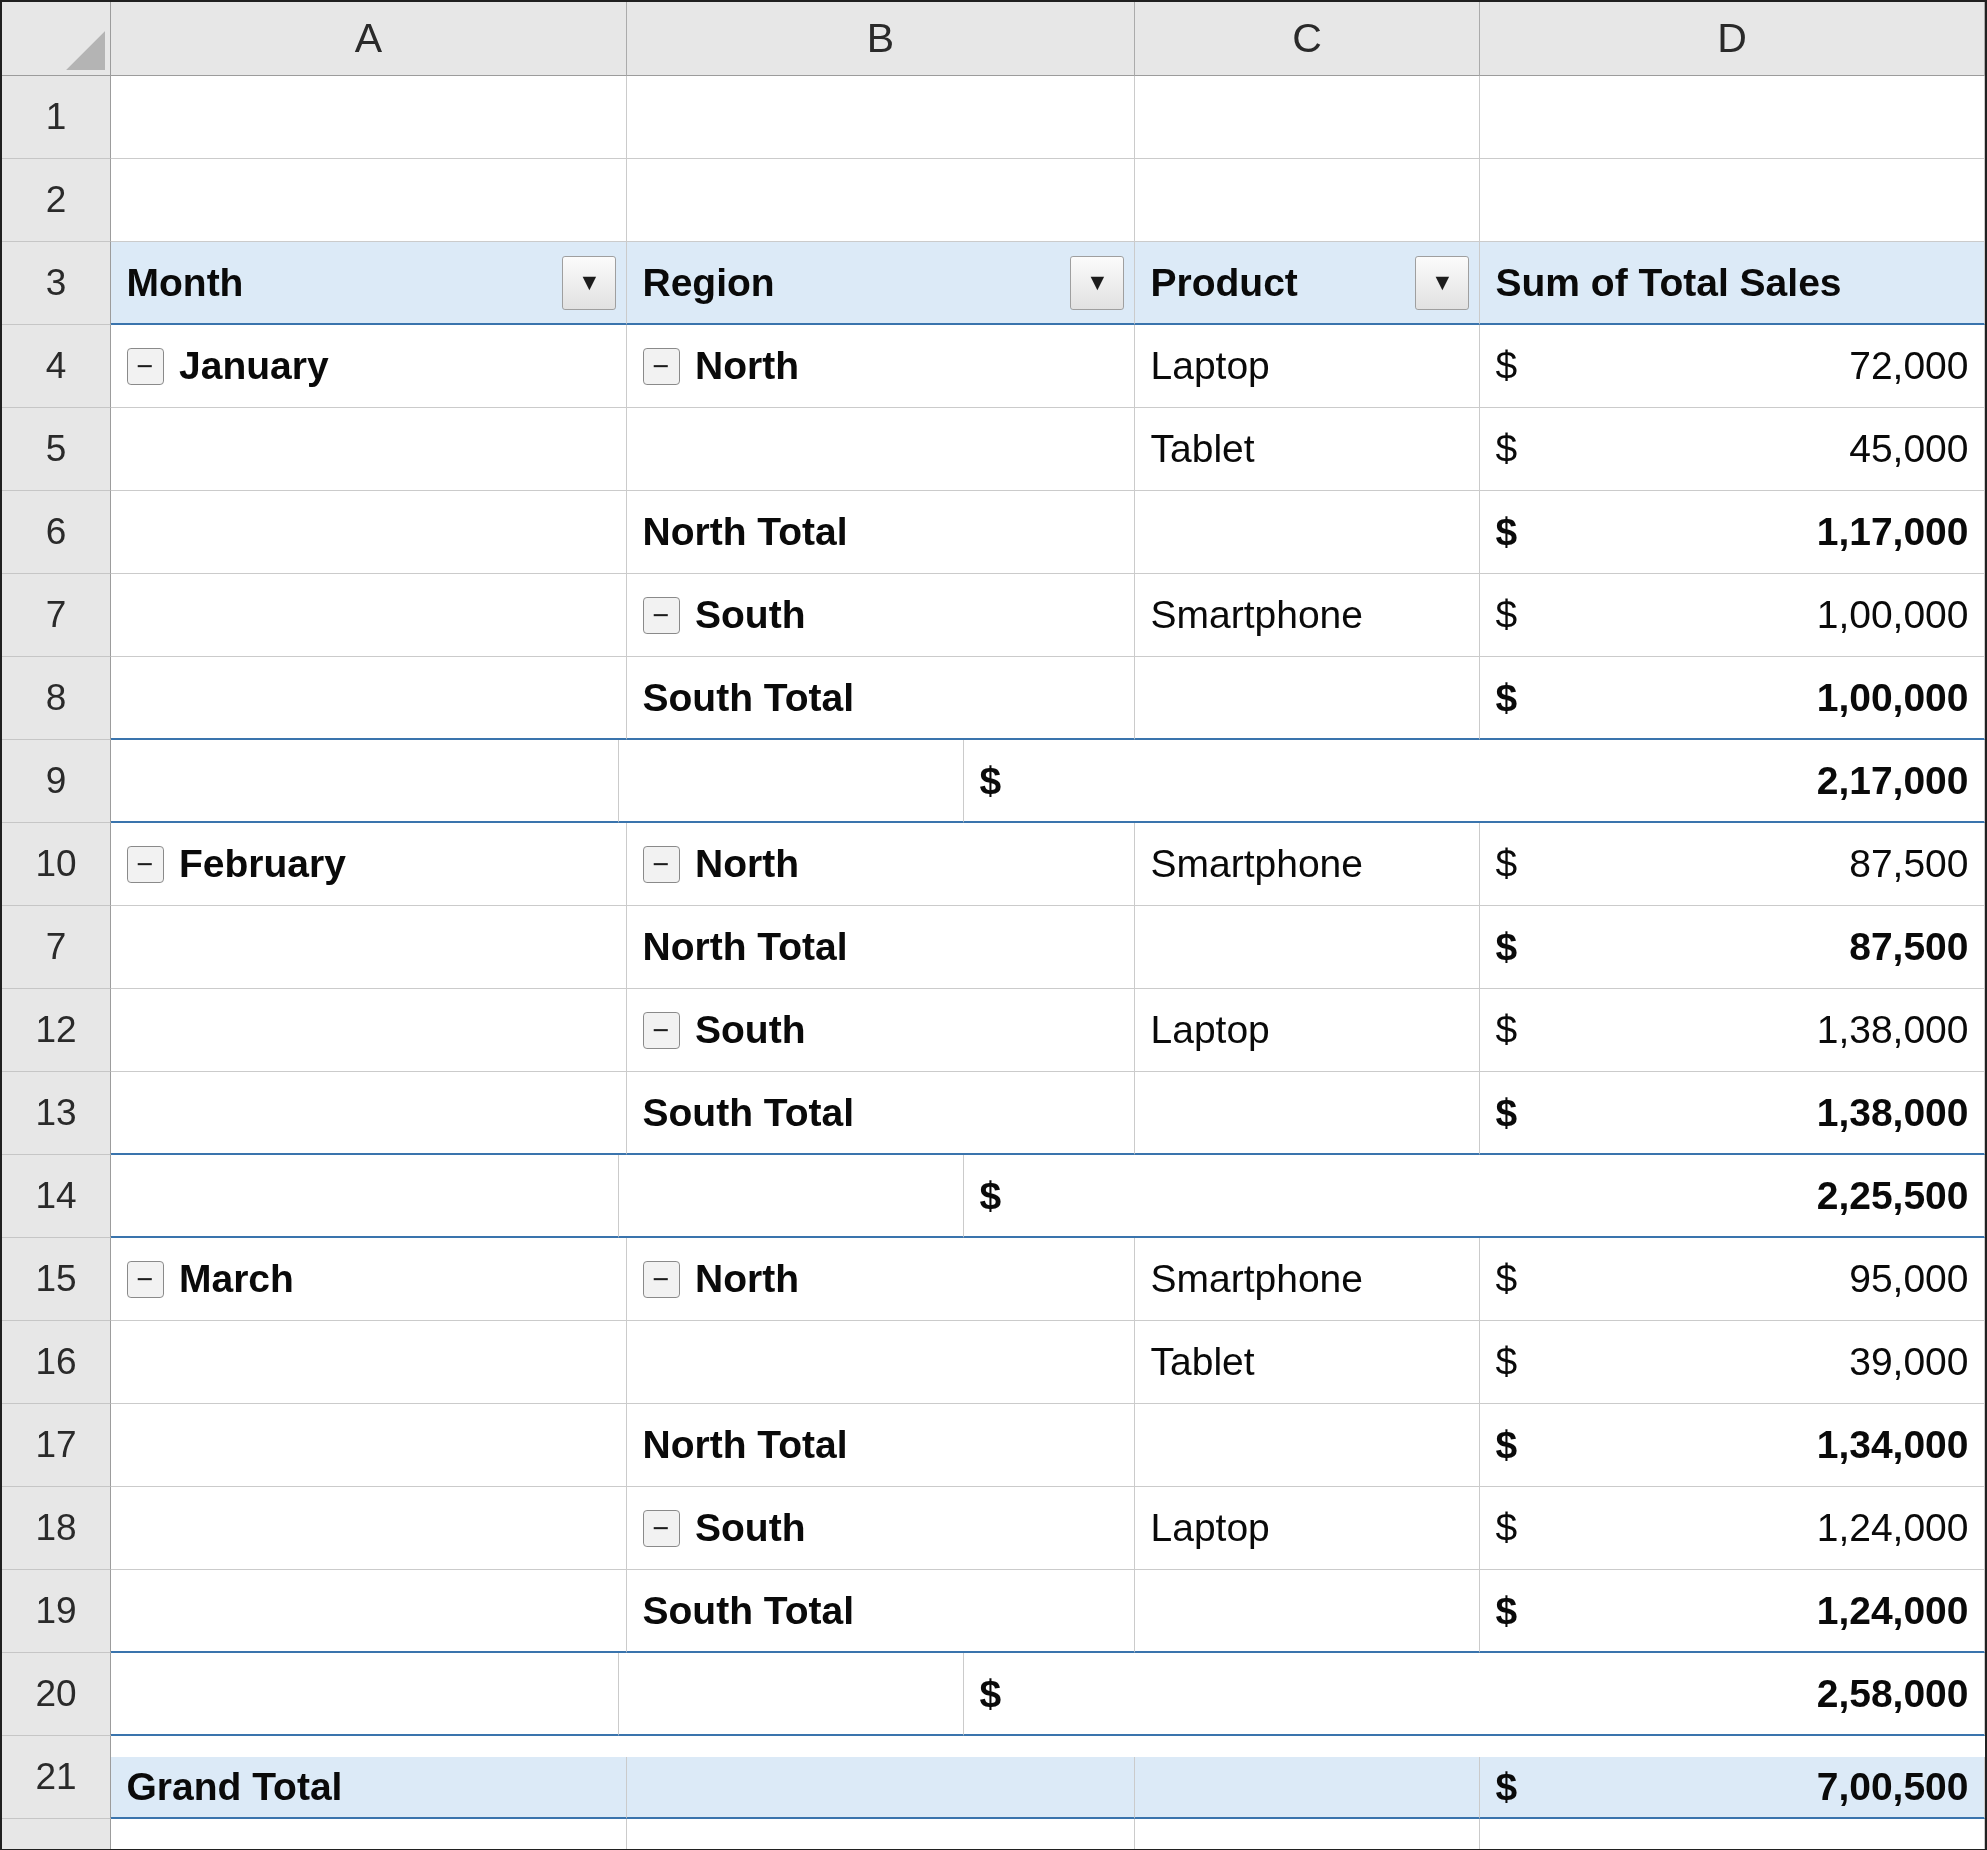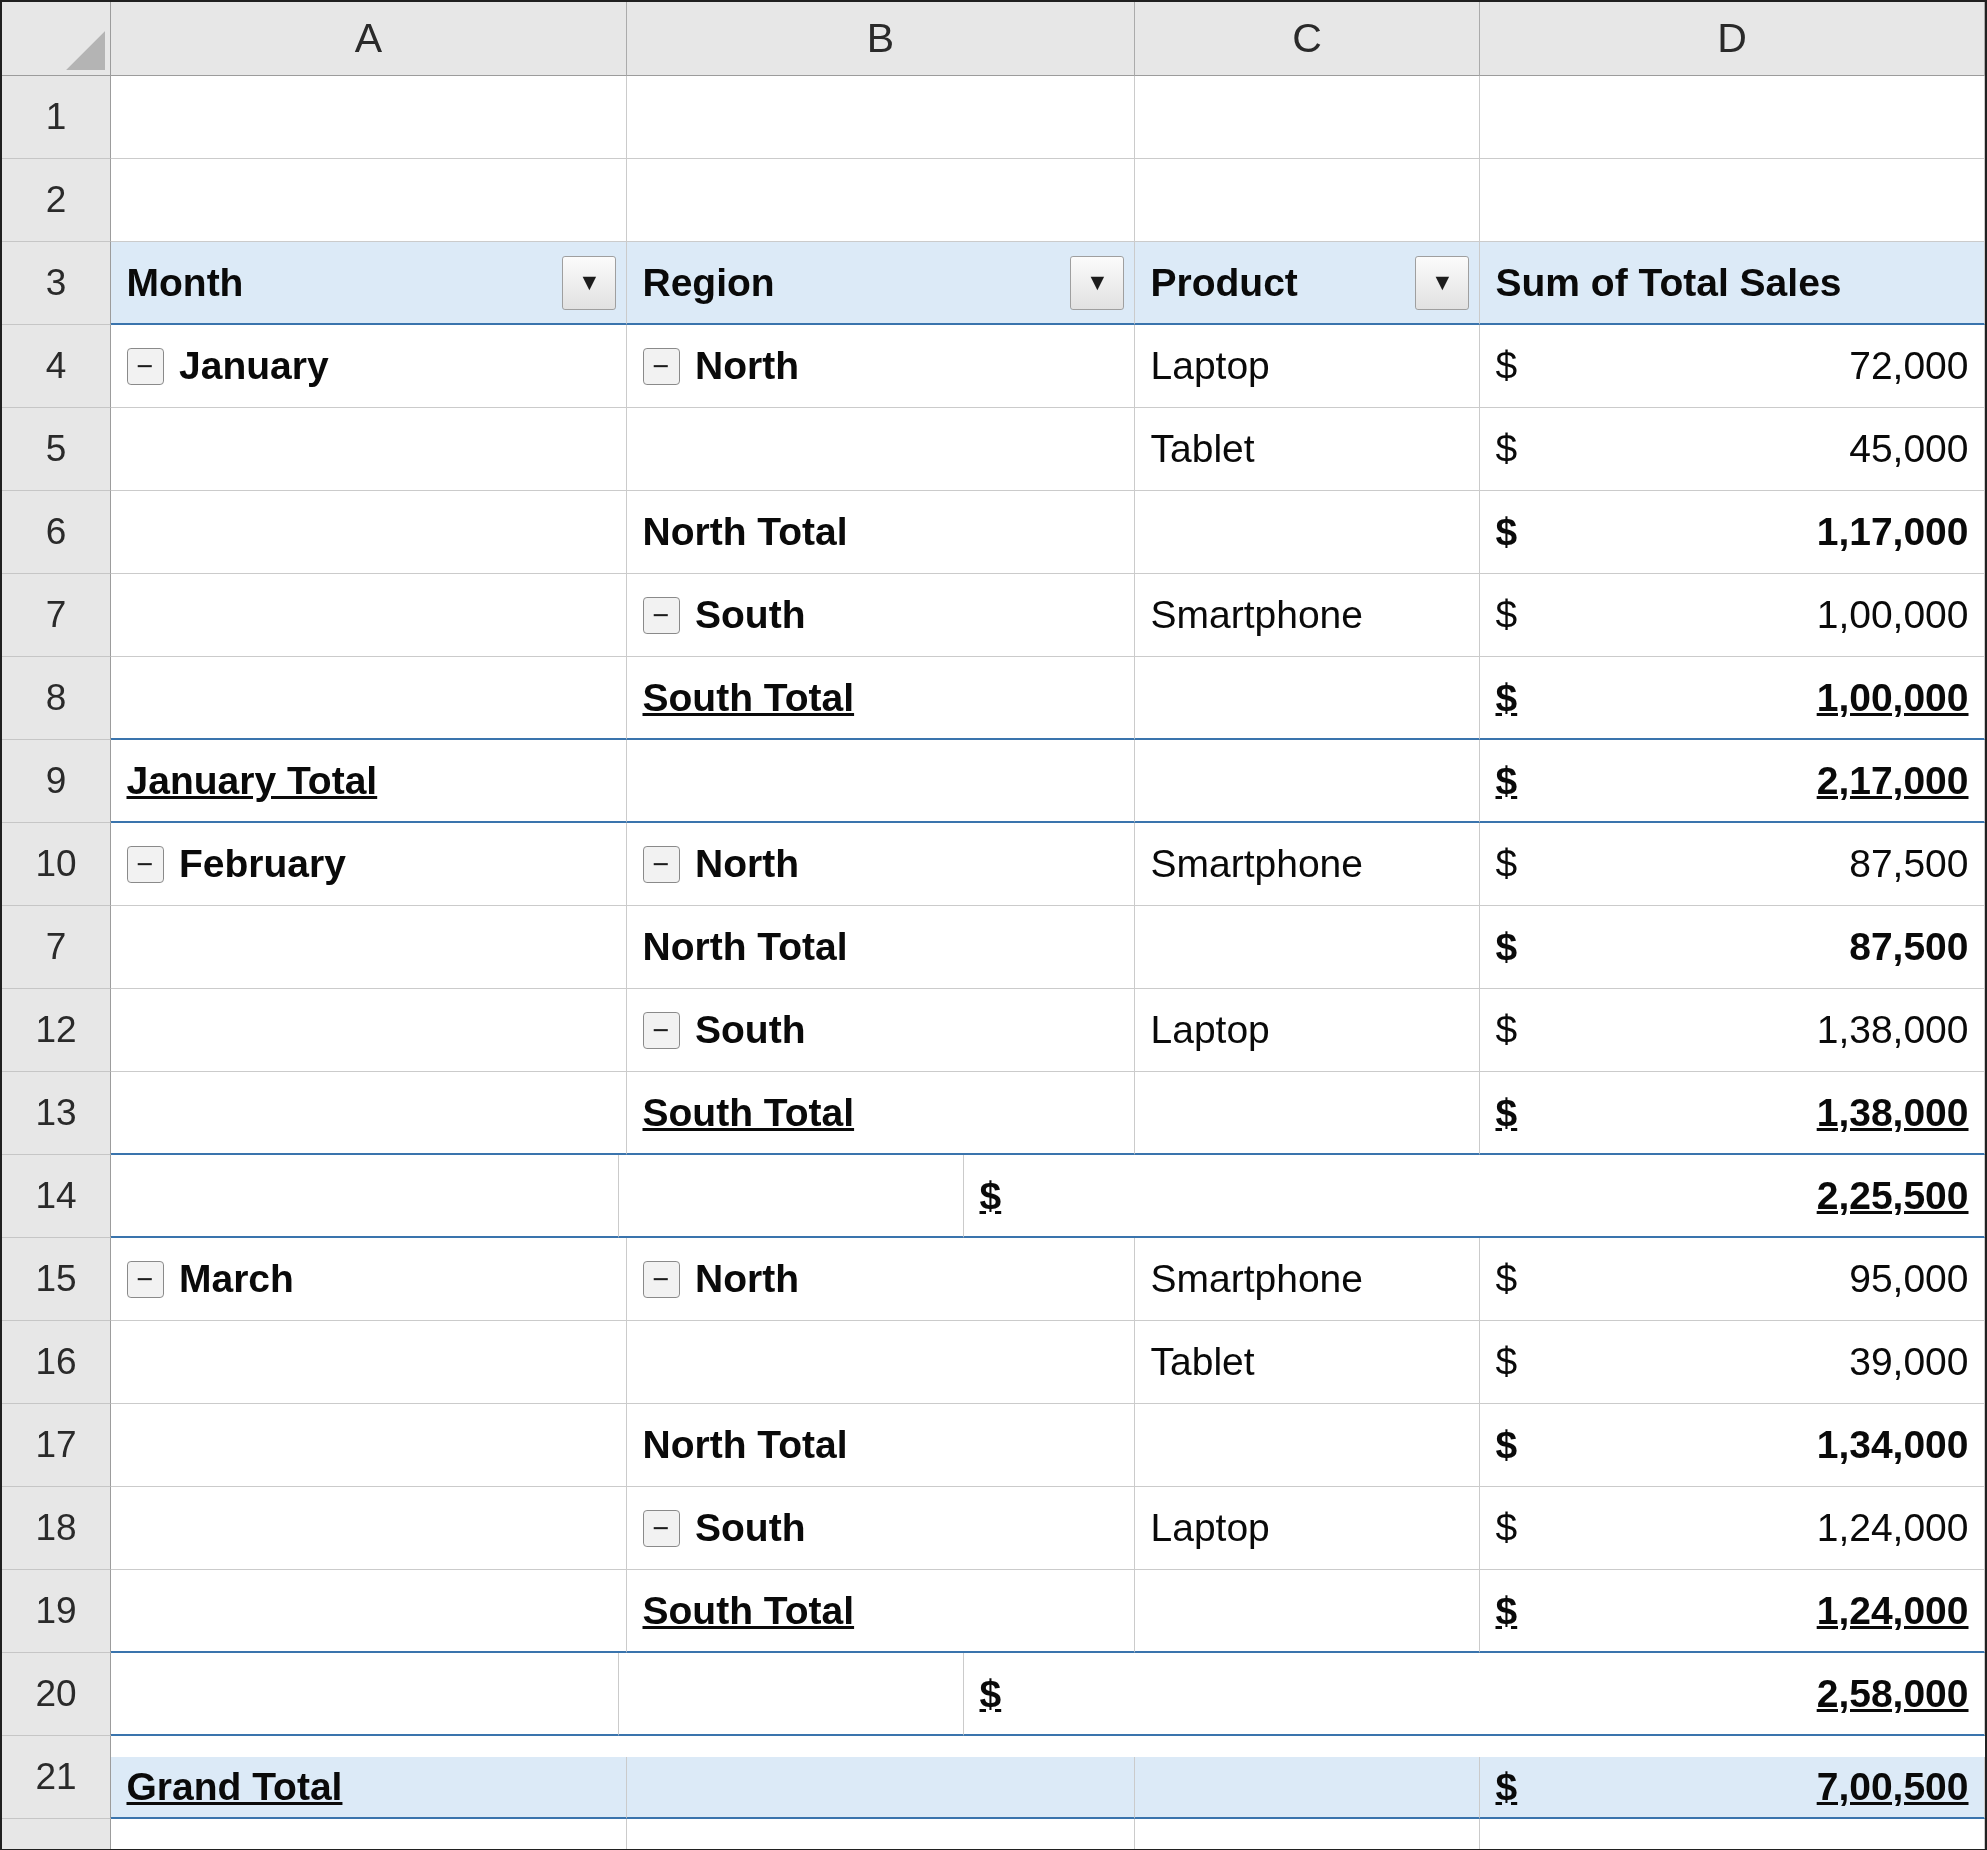--- a/index.html
+++ b/index.html
@@ -57,21 +57,21 @@
   
   .hdr .cell {
     background: #DCEAF7;
     font-weight: bold;
     position: relative;
     border-bottom: 2.9px solid #3A74AD;
     padding-right: 82px;
     align-items: center;
   }
   
-  .bb .cell { border-bottom: 2.9px solid #3A74AD; text-decoration: underline; }
+  .bb .cell { border-bottom: 2.9px solid #3A74AD; }
   
   .gt .cell { background: #DCEAF7; margin-top: 21px; }
   
   .money { justify-content: space-between; }
   .money .cur { padding-right: 9.7px; }
   .money .val { }
   
   .cbtn {
     width: 37px; height: 37px; flex: 0 0 37px;
     border: 1.9px solid #8A8A8A; border-radius: 3.9px;
@@ -216,23 +216,20 @@
       </div>
     <div class="cell cc"></div>
     <div class="cell cd money bold">
       <span class="cur">$</span>
       <span class="val">1,00,000</span>
     </div>
   </div>
 
   <div class="r bb">
     <div class="rn">9</div>
-    <div class="cell ca bold">
-        <span>January Total</span>
-      </div>
     <div class="cell cb"></div>
     <div class="cell cc"></div>
     <div class="cell cd money bold">
       <span class="cur">$</span>
       <span class="val">2,17,000</span>
     </div>
   </div>
 
   <div class="r">
     <div class="rn">10</div>

